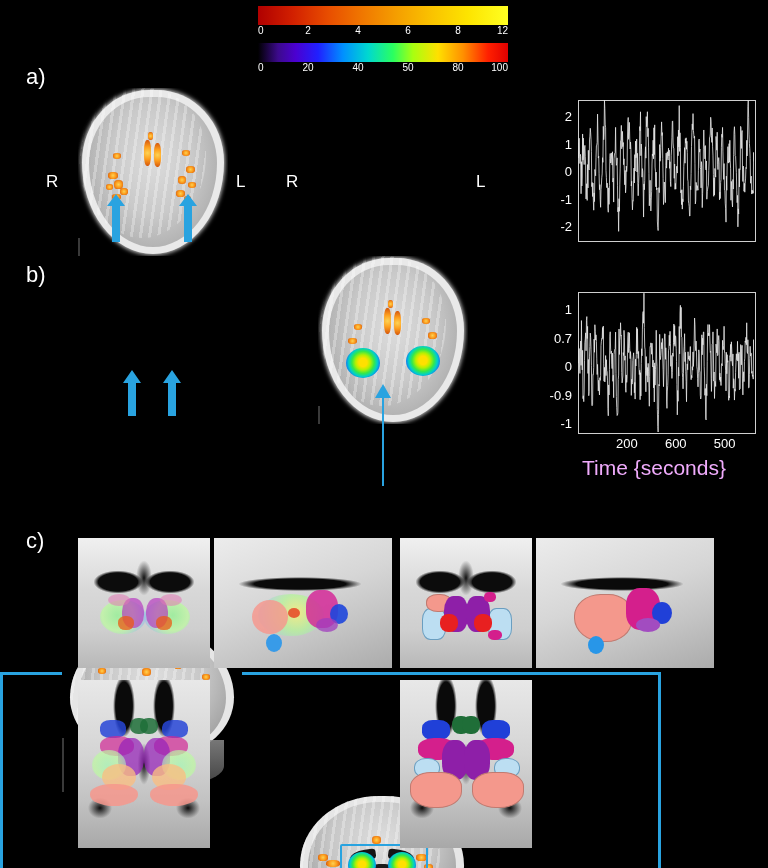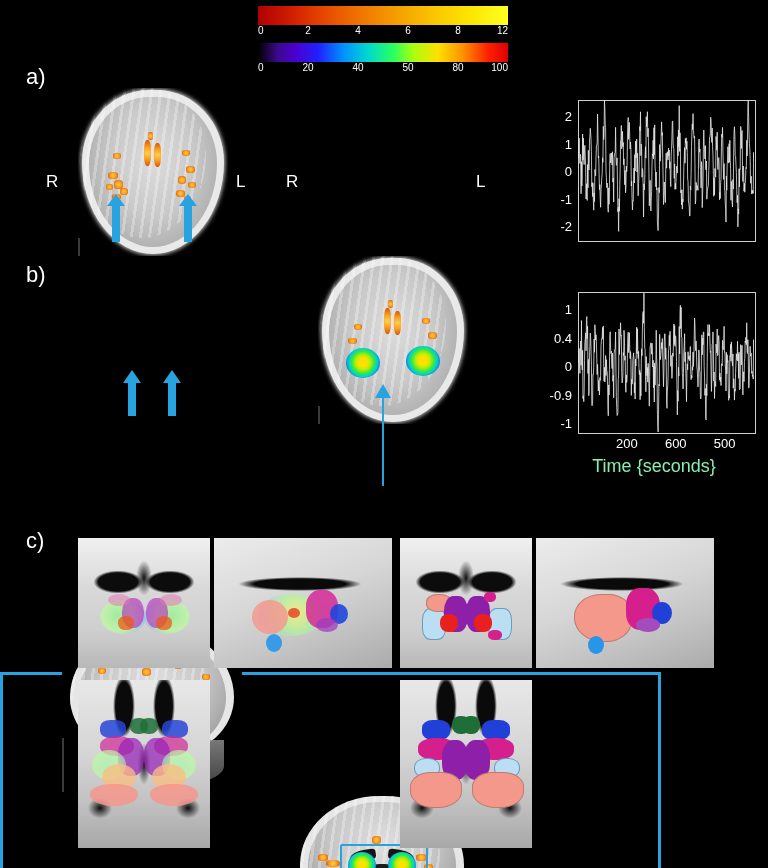--- a/index.html
+++ b/index.html
@@ -64,21 +64,21 @@
   .callout-box{position:absolute;border:2px solid #29a3e0;border-radius:2px;}
   .leader{position:absolute;background:#29a3e0;}
 
   
   .plot{position:absolute;}
   .plot .axes{position:absolute;border:1px solid #cfcfcf;background:#000;}
   .plot .ylab{position:absolute;font-size:13px;color:#fff;text-align:right;
       transform:translateY(-50%);white-space:nowrap;}
   .plot .xlab{position:absolute;font-size:13px;color:#fff;
       transform:translateX(-50%);white-space:nowrap;}
-  .plot .xtitle{position:absolute;font-size:18px;color:#86efac;
+  .plot .xtitle{position:absolute;font-size:21px;color:#f0abfc;
       width:100%;text-align:center;}
   .plot svg{position:absolute;left:0;top:0;}
 
   
   #panel-c-box{left:60px;top:505px;width:655px;height:350px;
       border:3px solid #29a3e0;}
   .cslice{position:absolute;overflow:hidden;background:#111;}
   .cbg{position:absolute;left:0;top:0;width:100%;height:100%;}
   .seg{position:absolute;}
 
@@ -240,21 +240,21 @@
   <polygon points="9,0 17,14 1,14" fill="#29a3e0"></polygon>
 </svg>
 
 <div class="plot" id="plot-b" style="left:530px;top:284px;width:232px;height:192px;">
   <div class="axes" id="axes-b" style="left:48px;top:8px;width:176px;height:140px;"></div>
   <svg id="svg-b" style="left:48px;top:8px;" width="176" height="140" viewBox="0 0 176 140" preserveAspectRatio="none">
       <path d="M0.00,53.34 L0.38,71.17 L0.77,67.81 L1.15,56.54 L1.53,75.04 L1.92,81.43 L2.30,59.45 L2.68,49.04 L3.07,73.37 L3.45,28.57 L3.83,65.61 L4.22,77.96 L4.60,58.33 L4.98,106.64 L5.37,103.82 L5.75,109.67 L6.14,100.03 L6.52,68.43 L6.90,50.61 L7.29,46.80 L7.67,40.85 L8.05,58.78 L8.44,28.42 L8.82,24.58 L9.20,46.57 L9.59,34.37 L9.97,81.44 L10.35,67.46 L10.74,103.72 L11.12,99.77 L11.50,64.12 L11.89,54.62 L12.27,41.11 L12.65,45.70 L13.04,57.31 L13.42,73.29 L13.80,113.31 L14.19,113.76 L14.57,112.76 L14.95,82.34 L15.34,82.68 L15.72,75.48 L16.10,47.11 L16.49,60.28 L16.87,32.72 L17.25,39.57 L17.64,48.04 L18.02,42.83 L18.41,49.53 L18.79,66.86 L19.17,82.53 L19.56,72.38 L19.94,85.46 L20.32,98.86 L20.71,88.28 L21.09,97.10 L21.47,102.99 L21.86,85.68 L22.24,88.39 L22.62,83.84 L23.01,53.56 L23.39,49.27 L23.77,46.48 L24.16,47.20 L24.54,35.50 L24.92,46.39 L25.31,34.08 L25.69,71.16 L26.07,89.16 L26.46,75.35 L26.84,89.99 L27.22,82.67 L27.61,63.56 L27.99,83.58 L28.37,67.71 L28.76,78.46 L29.14,79.60 L29.53,88.17 L29.91,116.23 L30.29,123.78 L30.68,92.94 L31.06,102.95 L31.44,77.69 L31.83,44.16 L32.21,39.81 L32.59,56.00 L32.98,61.62 L33.36,59.13 L33.74,72.22 L34.13,76.60 L34.51,61.16 L34.89,89.30 L35.28,83.23 L35.66,105.70 L36.04,62.58 L36.43,58.88 L36.81,57.15 L37.19,56.81 L37.58,40.10 L37.96,81.58 L38.34,104.53 L38.73,115.71 L39.11,123.51 L39.49,122.98 L39.88,120.57 L40.26,87.46 L40.64,83.08 L41.03,37.02 L41.41,62.50 L41.80,48.34 L42.18,45.21 L42.56,30.76 L42.95,43.77 L43.33,43.08 L43.71,80.46 L44.10,90.88 L44.48,88.02 L44.86,83.97 L45.25,60.60 L45.63,63.55 L46.01,38.39 L46.40,45.82 L46.78,68.30 L47.16,63.90 L47.55,96.21 L47.93,100.28 L48.31,82.92 L48.70,90.39 L49.08,86.03 L49.46,60.85 L49.85,46.00 L50.23,40.18 L50.61,60.60 L51.00,51.25 L51.38,40.76 L51.76,56.49 L52.15,66.64 L52.53,59.60 L52.92,67.13 L53.30,103.42 L53.68,87.19 L54.07,92.11 L54.45,90.47 L54.83,68.64 L55.22,64.82 L55.60,60.84 L55.98,67.83 L56.37,100.75 L56.75,90.43 L57.13,107.09 L57.52,67.16 L57.90,74.00 L58.28,62.56 L58.67,35.28 L59.05,61.81 L59.43,36.74 L59.82,59.63 L60.20,66.44 L60.58,59.42 L60.97,75.34 L61.35,82.57 L61.73,78.31 L62.12,107.69 L62.50,80.69 L62.88,103.97 L63.27,71.64 L63.65,56.74 L64.03,63.81 L64.42,37.12 L64.80,21.64 L65.19,19.50 L65.57,31.20 L65.95,1.19 L66.34,35.52 L66.72,55.04 L67.10,57.54 L67.49,78.15 L67.87,99.82 L68.25,64.57 L68.64,80.93 L69.02,83.68 L69.40,75.44 L69.79,90.15 L70.17,71.39 L70.55,79.88 L70.94,95.87 L71.32,114.23 L71.70,84.61 L72.09,54.43 L72.47,54.80 L72.85,50.85 L73.24,53.71 L73.62,62.22 L74.00,51.21 L74.39,58.03 L74.77,74.95 L75.15,68.15 L75.54,95.88 L75.92,74.01 L76.31,109.99 L76.69,70.87 L77.07,93.11 L77.46,77.37 L77.84,72.89 L78.22,38.25 L78.61,66.04 L78.99,74.45 L79.37,117.69 L79.76,134.40 L80.14,140.00 L80.52,122.45 L80.91,92.44 L81.29,93.94 L81.67,42.27 L82.06,63.12 L82.44,67.56 L82.82,63.37 L83.21,57.17 L83.59,50.59 L83.97,56.79 L84.36,46.50 L84.74,65.10 L85.12,77.54 L85.51,94.65 L85.89,79.88 L86.27,50.01 L86.66,41.82 L87.04,41.88 L87.42,67.28 L87.81,55.79 L88.19,68.65 L88.58,109.04 L88.96,116.35 L89.34,99.04 L89.73,93.65 L90.11,82.84 L90.49,58.82 L90.88,56.76 L91.26,43.21 L91.64,53.70 L92.03,39.32 L92.41,51.30 L92.79,74.30 L93.18,63.42 L93.56,77.82 L93.94,86.42 L94.33,80.47 L94.71,61.09 L95.09,64.36 L95.48,50.58 L95.86,32.00 L96.24,52.38 L96.63,33.56 L97.01,54.26 L97.39,43.76 L97.78,44.88 L98.16,56.28 L98.54,69.46 L98.93,92.40 L99.31,122.89 L99.69,98.48 L100.08,109.29 L100.46,75.29 L100.85,84.05 L101.23,34.44 L101.61,61.87 L102.00,21.04 L102.38,13.31 L102.76,36.59 L103.15,15.36 L103.53,45.06 L103.91,45.58 L104.30,80.46 L104.68,85.69 L105.06,96.83 L105.45,81.72 L105.83,60.85 L106.21,54.23 L106.60,41.70 L106.98,69.59 L107.36,60.26 L107.75,79.81 L108.13,89.62 L108.51,109.72 L108.90,81.14 L109.28,71.89 L109.66,77.73 L110.05,59.77 L110.43,67.28 L110.81,65.36 L111.20,63.87 L111.58,68.65 L111.97,64.10 L112.35,54.54 L112.73,80.99 L113.12,87.68 L113.50,83.43 L113.88,85.76 L114.27,74.65 L114.65,78.15 L115.03,59.92 L115.42,74.48 L115.80,65.19 L116.18,48.29 L116.57,26.00 L116.95,32.71 L117.33,53.09 L117.72,58.69 L118.10,49.09 L118.48,60.09 L118.87,74.76 L119.25,77.80 L119.63,86.60 L120.02,94.86 L120.40,81.76 L120.78,57.87 L121.17,61.24 L121.55,78.76 L121.93,80.11 L122.32,103.24 L122.70,107.00 L123.08,104.96 L123.47,58.11 L123.85,42.80 L124.24,62.80 L124.62,46.14 L125.00,52.80 L125.39,40.01 L125.77,39.93 L126.15,74.35 L126.54,84.07 L126.92,103.27 L127.30,96.49 L127.69,126.00 L128.07,127.94 L128.45,92.16 L128.84,103.68 L129.22,69.41 L129.60,40.23 L129.99,32.53 L130.37,43.72 L130.75,41.03 L131.14,43.84 L131.52,32.67 L131.90,48.04 L132.29,60.33 L132.67,59.32 L133.05,78.94 L133.44,99.45 L133.82,86.45 L134.20,52.26 L134.59,51.35 L134.97,39.88 L135.36,58.05 L135.74,89.08 L136.12,79.98 L136.51,106.46 L136.89,89.19 L137.27,90.35 L137.66,94.48 L138.04,52.11 L138.42,56.12 L138.81,60.86 L139.19,36.94 L139.57,63.67 L139.96,62.37 L140.34,48.69 L140.72,43.55 L141.11,49.86 L141.49,87.77 L141.87,81.11 L142.26,89.52 L142.64,84.99 L143.02,93.53 L143.41,73.55 L143.79,71.56 L144.17,73.89 L144.56,48.35 L144.94,57.22 L145.32,57.71 L145.71,53.52 L146.09,34.27 L146.47,60.24 L146.86,60.04 L147.24,71.83 L147.63,78.20 L148.01,98.95 L148.39,60.31 L148.78,81.78 L149.16,62.69 L149.54,70.30 L149.93,68.72 L150.31,97.99 L150.69,108.30 L151.08,104.18 L151.46,105.75 L151.84,63.80 L152.23,64.40 L152.61,52.34 L152.99,69.21 L153.38,49.83 L153.76,57.23 L154.14,69.58 L154.53,73.81 L154.91,61.94 L155.29,96.20 L155.68,86.70 L156.06,88.60 L156.44,108.07 L156.83,97.03 L157.21,99.20 L157.59,80.65 L157.98,70.67 L158.36,61.81 L158.75,67.69 L159.13,68.41 L159.51,49.33 L159.90,69.07 L160.28,61.84 L160.66,86.28 L161.05,60.21 L161.43,97.73 L161.81,97.06 L162.20,96.60 L162.58,52.66 L162.96,52.86 L163.35,72.83 L163.73,56.45 L164.11,53.39 L164.50,91.11 L164.88,102.91 L165.26,86.80 L165.65,79.79 L166.03,89.67 L166.41,69.53 L166.80,66.20 L167.18,48.96 L167.56,50.45 L167.95,45.32 L168.33,52.70 L168.71,30.79 L169.10,59.54 L169.48,61.47 L169.86,47.78 L170.25,60.27 L170.63,95.91 L171.02,95.58 L171.40,82.69 L171.78,66.26 L172.17,54.31 L172.55,64.09 L172.93,61.38 L173.32,61.27 L173.70,81.24 L174.08,79.30 L174.47,84.34 L174.85,83.14 L175.23,87.11 L175.62,47.66 L176.00,58.11 " fill="none" stroke="#e8e8e8" stroke-width="0.8"></path>
     </svg>
   <div id="ylabs-b">
       <div class="ylab" style="left: 0px; width: 42px; top: 25.1429px;">1</div>
-      <div class="ylab" style="left: 0px; width: 42px; top: 53.7143px;">0.4</div>
+      <div class="ylab" style="left: 0px; width: 42px; top: 53.7143px;">0.7</div>
       <div class="ylab" style="left: 0px; width: 42px; top: 82.2857px;">0</div>
       <div class="ylab" style="left: 0px; width: 42px; top: 110.857px;">-0.9</div>
       <div class="ylab" style="left: 0px; width: 42px; top: 139.429px;">-1</div>
     </div>
   <div id="xlabs-b">
       <div class="xlab" style="left: 96.8889px; top: 152px;">200</div>
       <div class="xlab" style="left: 145.778px; top: 152px;">600</div>
       <div class="xlab" style="left: 194.667px; top: 152px;">500</div>
     </div>
   <div class="xtitle" style="left:24px;top:172px;width:200px;">Time {seconds}</div>

